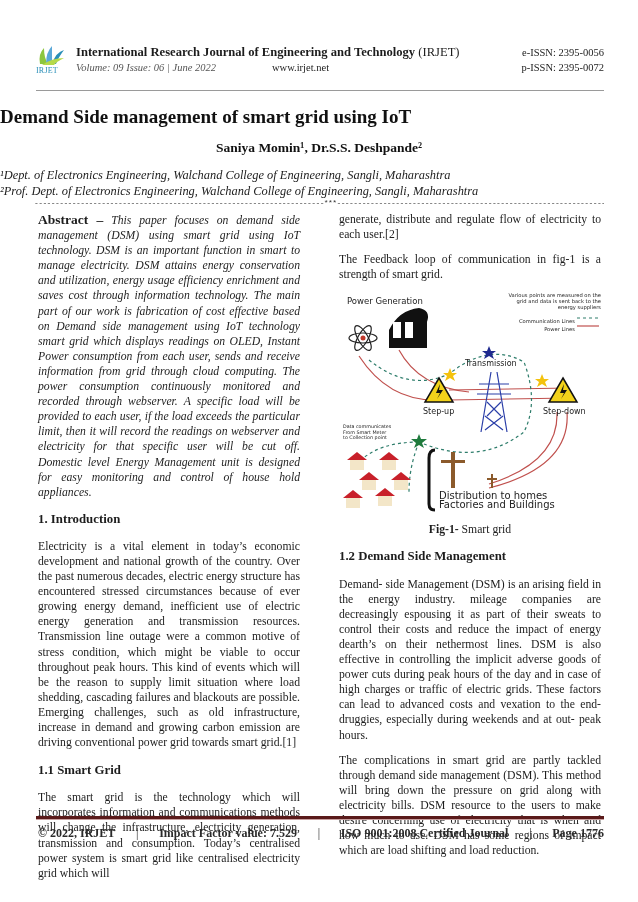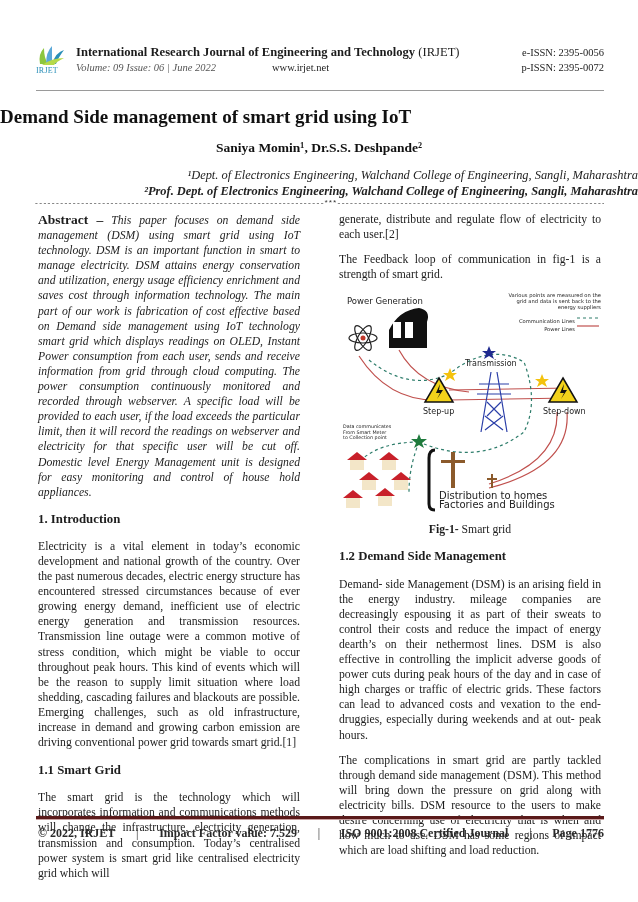--- a/index.html
+++ b/index.html
@@ -11,22 +11,22 @@
   .journal-title { position:absolute; left:40px; top:1px; font-family:"Liberation Serif", serif; font-weight:bold; font-size:12.6px; color:#1c1c1c; white-space:nowrap; }
   .journal-title .abbr { font-weight:normal; }
   .vol { position:absolute; left:40px; top:18px; font-family:"Liberation Serif", serif; font-size:10.5px; color:#555; white-space:nowrap;font-style:italic; }
   .web { position:absolute; left:236px; top:18px; font-family:"Liberation Serif", serif; font-size:10.5px; color:#222; }
   .eissn { position:absolute; right:0; top:3px; font-family:"Liberation Serif", serif; font-size:10.5px; color:#222; }
   .pissn { position:absolute; right:0; top:18px; font-family:"Liberation Serif", serif; font-size:10.5px; color:#222; }
   .hdr-rule { position:absolute; left:36px; top:90px; width:568px; height:1px; background:#9a9a9a; }
 
   .title { position:absolute; left:0; width:638px; top:106px; text-align:left; font-family:"Liberation Serif", serif; font-weight:bold; font-size:19px; color:#111; }
   .authors { position:absolute; left:0; width:638px; top:140px; text-align:center; font-family:"Liberation Serif", serif; font-weight:bold; font-size:13.5px; color:#111; }
-  .aff { position:absolute; left:0; width:638px; text-align:right; font-family:"Liberation Serif", serif; font-style:italic; font-size:12.4px; color:#222; }
-  .aff1 { top:168px; } .aff2 { top:184px;font-weight:bold; }
+  .aff { position:absolute; left:0; width:638px; text-align:left; font-family:"Liberation Serif", serif; font-style:italic; font-size:12.4px; color:#222; }
+  .aff1 { top:168px; } .aff2 { top:184px; }
   .dash-line { position:absolute; left:34px; top:198px; width:570px; font-family:"Liberation Mono", monospace; font-size:8px; color:#333; white-space:nowrap; overflow:hidden; letter-spacing:-0.6px; }
 
   .col { position:absolute; font-family:"Liberation Serif", serif; font-size:11.7px; line-height:15.1px; color:#1d1d1d; }
   .col-left { left:38px; top:212px; width:262px; }
   .col-right { left:339px; top:212px; width:262px; }
   .just { text-align:justify; margin:0; }
   .abstract { font-style:italic; }
   .abstract .lbl { font-style:normal; font-weight:bold; font-size:13.5px; }
   .kw { margin-top:10px; font-weight:bold; }
   .kw i { font-weight:bold; }

